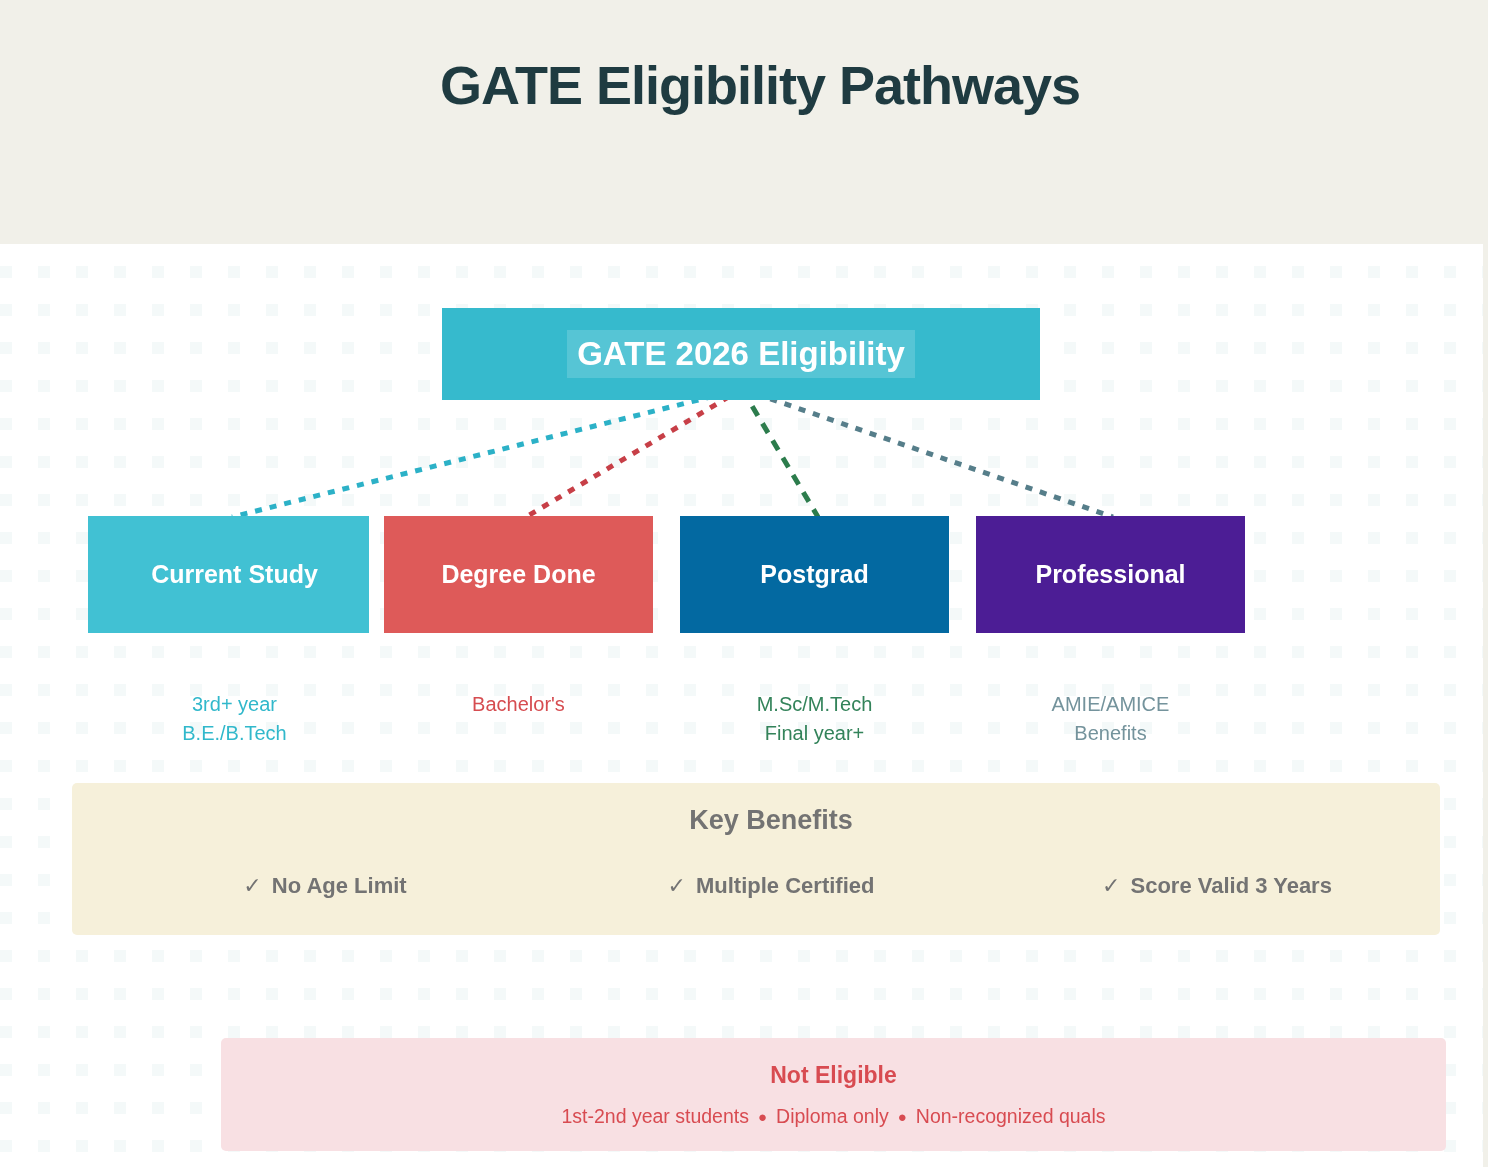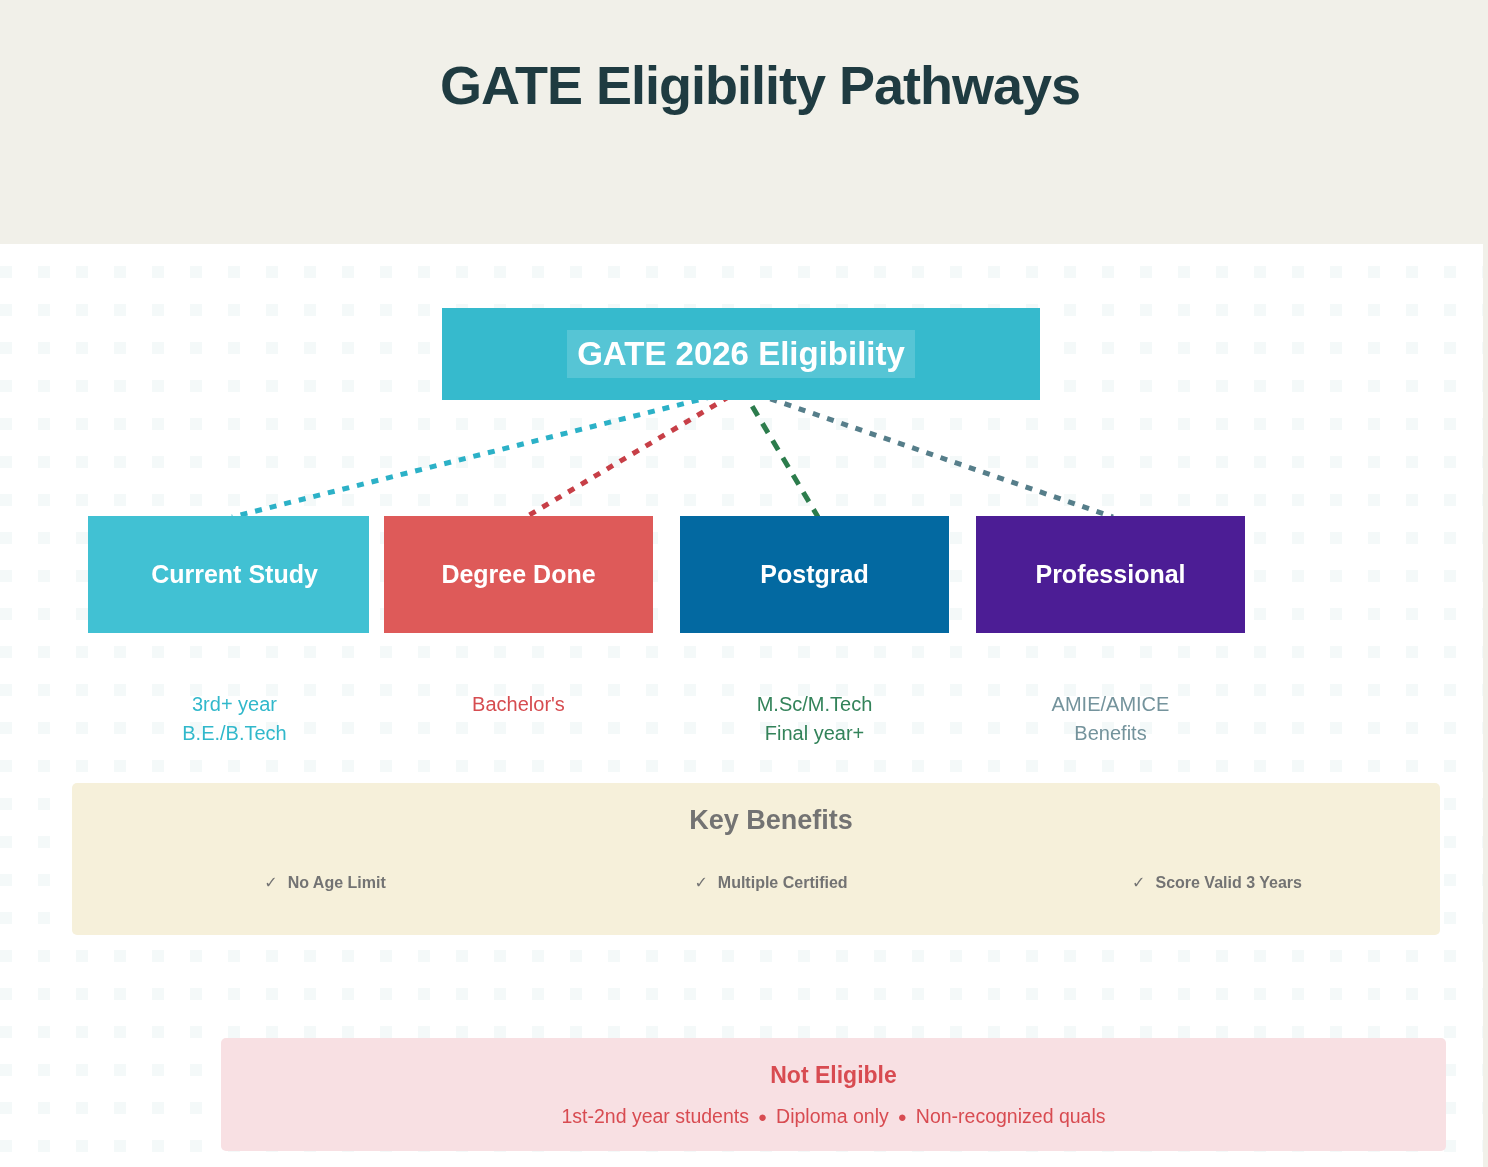--- a/index.html
+++ b/index.html
@@ -30,21 +30,21 @@
     position:absolute;top:690px;width:269px;text-align:center;
     font-size:20px;line-height:29px;font-weight:400;
   }
   .panel{position:absolute;border-radius:5px;text-align:center;}
   .benefits-panel{left:72px;top:783px;width:1338px;height:152px;}
   .panel-title{font-weight:bold;}
   .benefits-panel .panel-title{font-size:27px;padding-top:22px;}
   .benefits-row{
     display:flex;justify-content:space-between;margin-top:37px;
   }
-  .benefit-item{flex:1;text-align:center;font-size:16px;font-weight:600;}
+  .benefit-item{flex:1;text-align:center;font-size:22px;font-weight:600;}
   .benefit-item .check{font-weight:400;margin-right:10px;}
   .noteligible-panel{left:221px;top:1038px;width:1225px;height:113px;}
   .noteligible-panel .panel-title{font-size:23px;padding-top:24px;}
   .noteligible-items{margin-top:16px;font-size:19.5px;}
   .noteligible-items .sep{margin:0 9px;font-size:15px;vertical-align:1px;}
 </style>
 </head>
 <body>
 
 <h1 class="page-title" style="color: rgb(31, 59, 65);">GATE Eligibility Pathways</h1>

